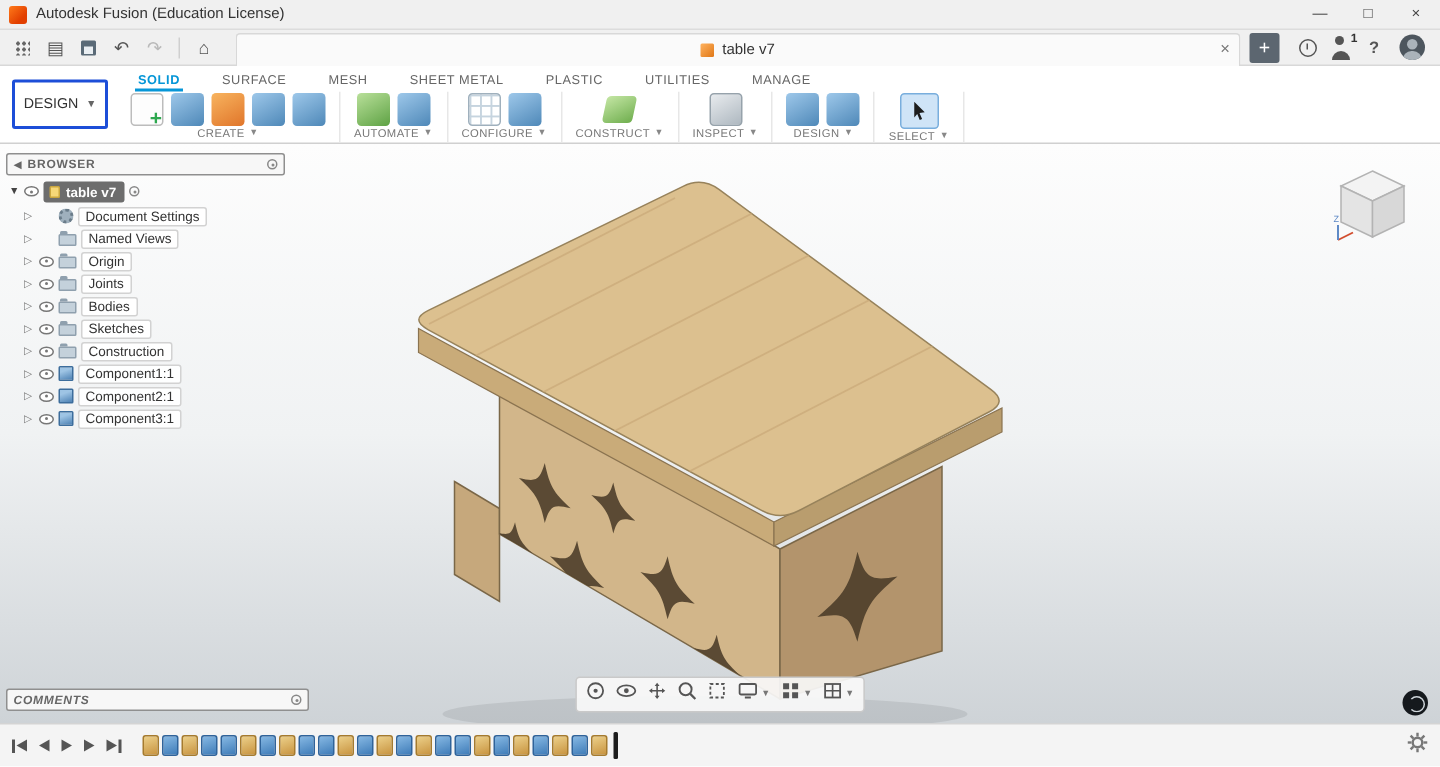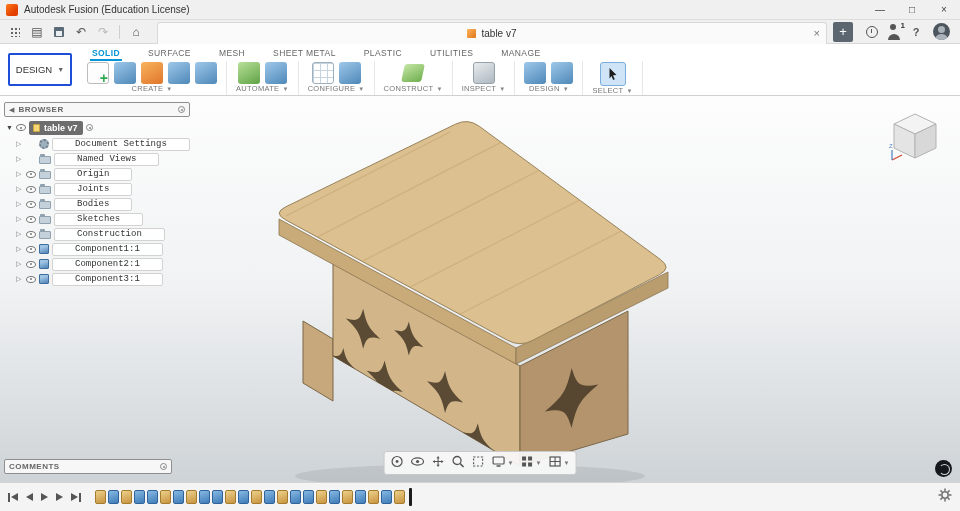--- a/index.html
+++ b/index.html
@@ -79,27 +79,27 @@
   .b-row { display:flex; align-items:center; gap:3px; height:15px; padding-left:12px; }
   .b-caret { font-size:7px; color:#777; width:7px; }
   .eye-icon { width:10px; height:7px; border:1px solid #777; border-radius:50%; position:relative; background:#fff; }
   .eye-icon::after { content:""; position:absolute; left:3px; top:1.4px; width:2.4px; height:2.4px; border-radius:50%; background:#777; }
   .eye-space { width:10px; }
   .tico { flex:0 0 auto; }
   .tico.gear { width:10px; height:10px; border:2px dotted #6a7c8a; border-radius:50%; background:#9fb0bd; }
   .tico.folder { width:12px; height:8px; background:#c4d1db; border:1px solid #8fa0ae; border-radius:1px; position:relative; margin-top:2px; }
   .tico.folder::before { content:""; position:absolute; top:-3px; left:0; width:5px; height:2px; background:#8fa0ae; border-radius:1px 1px 0 0; }
   .tico.component { width:10px; height:10px; background:linear-gradient(160deg,#9ec4e4 30%,#4e82b4 100%); border:1px solid #3c6d9c; border-radius:1px; }
-  .b-label { background:rgba(255,255,255,.92); border:1px solid #d2d2d2; border-radius:2px; padding:0 22px 1px; color:#333; white-space:nowrap;font-family:Liberation Mono, monospace; }
+  .b-label { background:rgba(255,255,255,.92); border:1px solid #d2d2d2; border-radius:2px; padding:0 4px 1px; color:#333; white-space:nowrap; }
 
   
   .viewcube { position:absolute; right:16px; top:12px; width:58px; height:58px; }
 
   
-  .comments { position:absolute; left:4px; bottom:8px; width:168px; }
+  .comments { position:absolute; left:4px; bottom:8px; width:202px;font-style:italic; }
 
   
   .navbar { position:absolute; left:50%; transform:translateX(-50%); bottom:7px; background:rgba(248,248,248,.92); border:1px solid #c9c9c9; border-radius:3px; display:flex; align-items:center; padding:2px 6px; gap:7px; }
   .nav-item { display:flex; align-items:center; gap:2px; }
   .nav-item .caret { font-size:6px; color:#777; }
 
   
   .assistant { position:absolute; right:8px; bottom:5px; width:17px; height:17px; border-radius:50%; background:#15191d; position:absolute; }
   .assistant::after { content:""; position:absolute; left:4px; top:4px; width:9px; height:9px; border:1.6px solid #cfd6db; border-radius:50%; border-left-color:transparent; }
 

